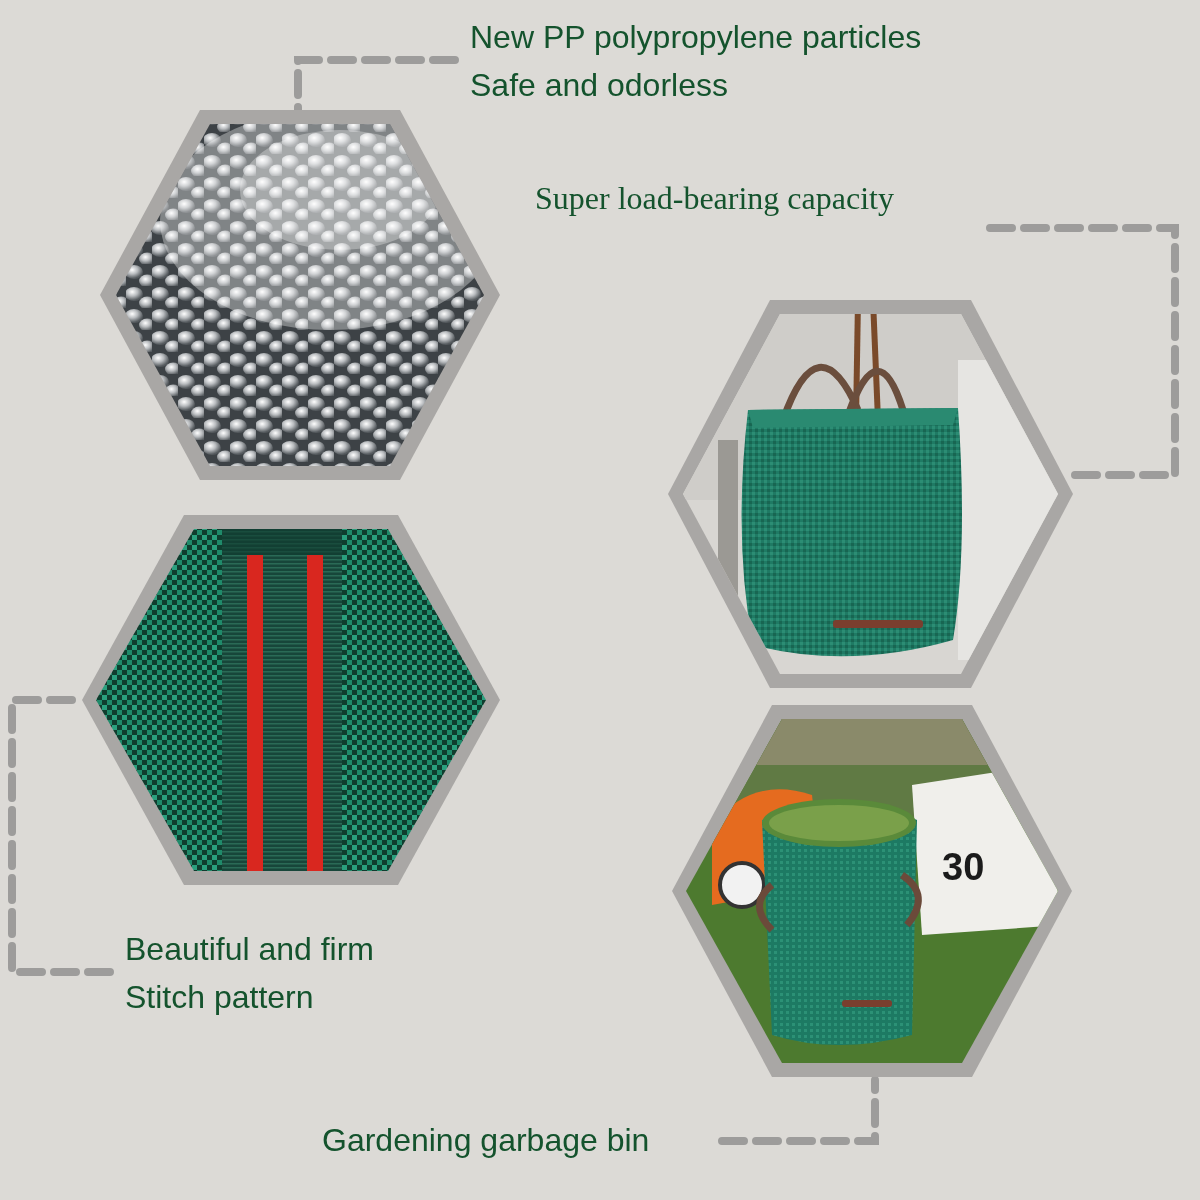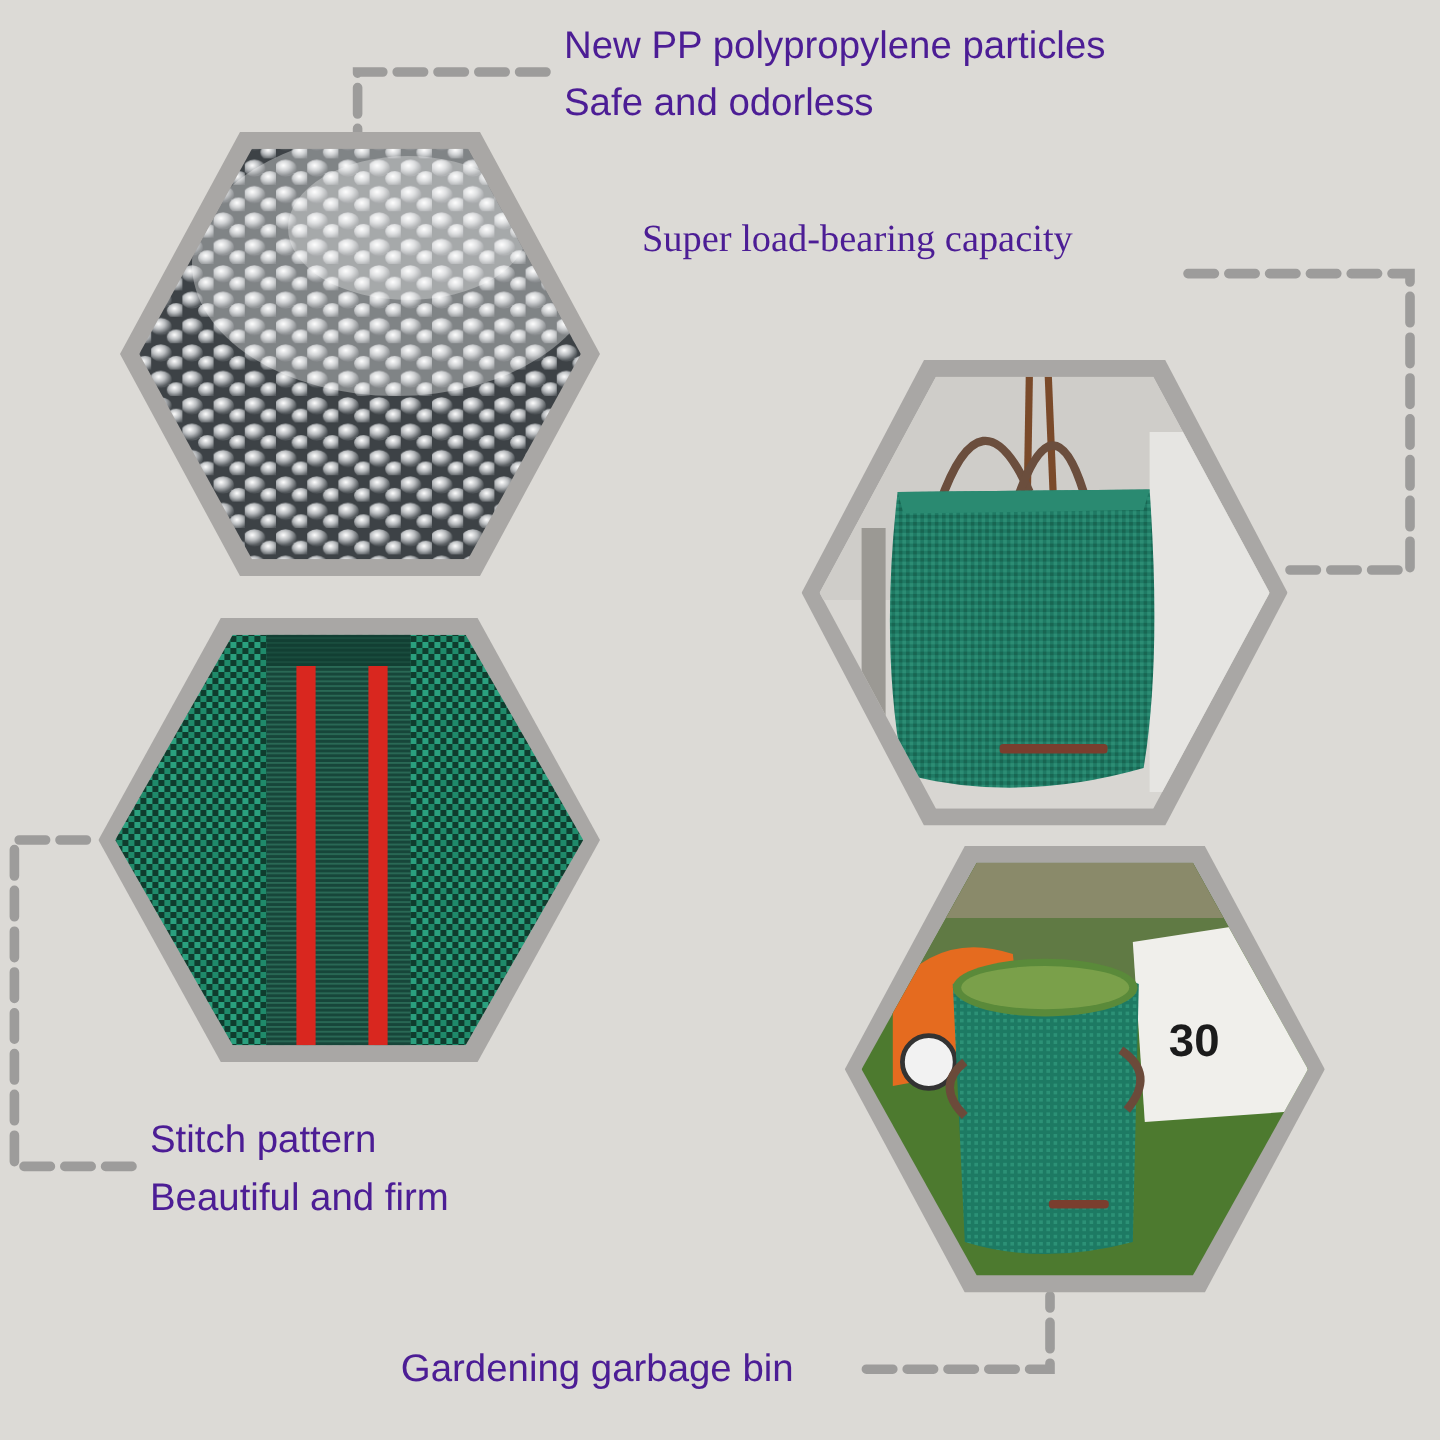--- a/index.html
+++ b/index.html
@@ -1,17 +1,17 @@
 <!DOCTYPE html>
 <html><head>
 <meta charset="utf-8">
 <style>
   html,body{margin:0;padding:0;}
   body{width:1200px;height:1200px;background:#dcdad6;position:relative;overflow:hidden;font-family:"Liberation Sans",sans-serif;}
-  .caption{position:absolute;color:#4c1d95;font-size:32px;line-height:48px;white-space:nowrap;}
+  .caption{position:absolute;color:#14532d;font-size:32px;line-height:48px;white-space:nowrap;}
   .hex{position:absolute;}
   svg{display:block;}
   .connector{position:absolute;left:0;top:0;pointer-events:none;}
 </style>
 </head>
 <body>
 
 <svg class="connector" width="1200" height="1200">
   <g stroke="#9d9c9b" stroke-width="8" fill="none" stroke-dasharray="22 12" stroke-linecap="round">
 
@@ -107,21 +107,21 @@
     <g clip-path="url(#h3)">
       <rect width="418" height="370" fill="url(#check)"></rect>
       <rect x="140" y="0" width="120" height="370" fill="url(#strap)"></rect>
       <rect x="165" y="40" width="16" height="330" fill="#d9271f"></rect>
       <rect x="225" y="40" width="16" height="330" fill="#d9271f"></rect>
       <rect x="140" y="0" width="120" height="40" fill="#0f3a2e" opacity="0.6"></rect>
     </g>
   </svg>
 </div>
 
-<div class="hex" style="left:704px;top:705px;width:400px;height:372px;">
+<div class="hex" style="left:672px;top:705px;width:400px;height:372px;">
   <svg width="400" height="372" viewBox="0 0 400 372">
     <defs>
       <clipPath id="h4">
           <polygon points="110,14 290,14 386,186 290,358 110,358 14,186"></polygon>
         </clipPath>
       <pattern id="weave4" width="6" height="6" patternUnits="userSpaceOnUse">
         <rect width="6" height="6" fill="#1d7a63"></rect>
         <rect width="3" height="3" fill="#2c9176"></rect>
       </pattern>
     </defs>
@@ -149,19 +149,19 @@
 <div class="caption" style="left:470px;top:13px;">
   <div>New PP polypropylene particles</div>
   <div>Safe and odorless</div>
 </div>
 
 <div class="caption" style="left:535px;top:174px;font-family:Liberation Serif, serif;">
   <div>Super load-bearing capacity</div>
 </div>
 
 <div class="caption" style="left:125px;top:925px;">
+  <div>Beautiful and firm</div>
   <div>Stitch pattern</div>
-  <div>Beautiful and firm</div>
 </div>
 
-<div class="caption" style="left:334px;top:1116px;">
+<div class="caption" style="left:322px;top:1116px;">
   <div>Gardening garbage bin</div>
 </div>
 
 </body></html>

